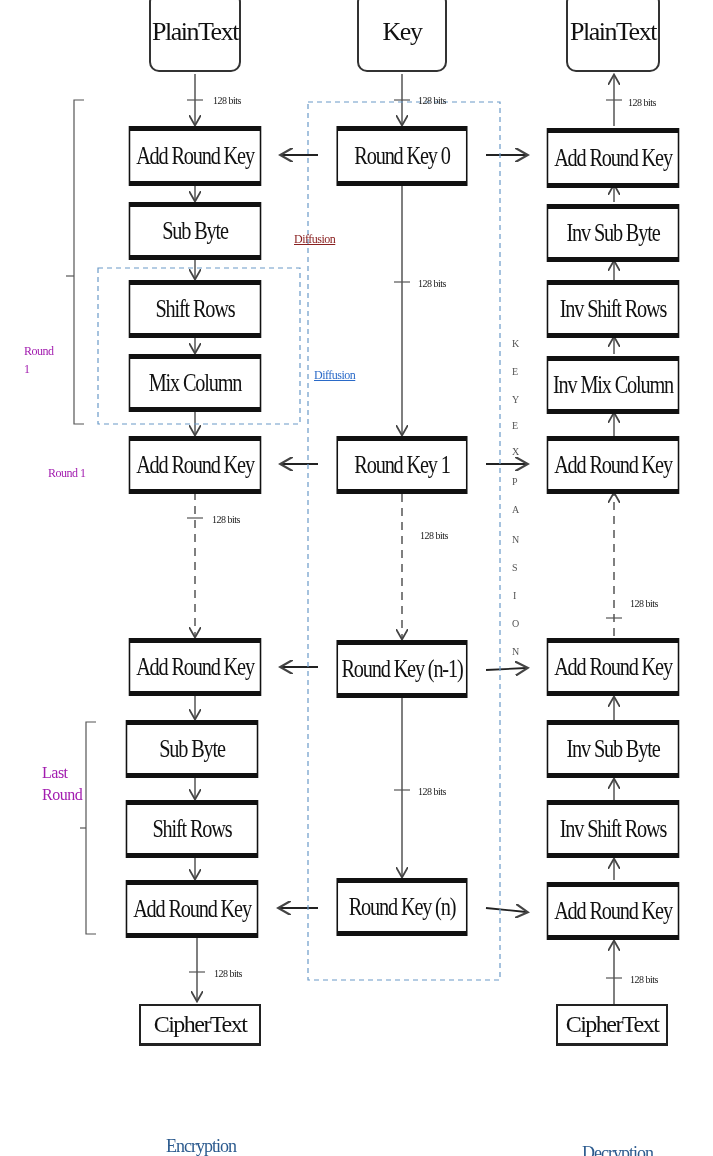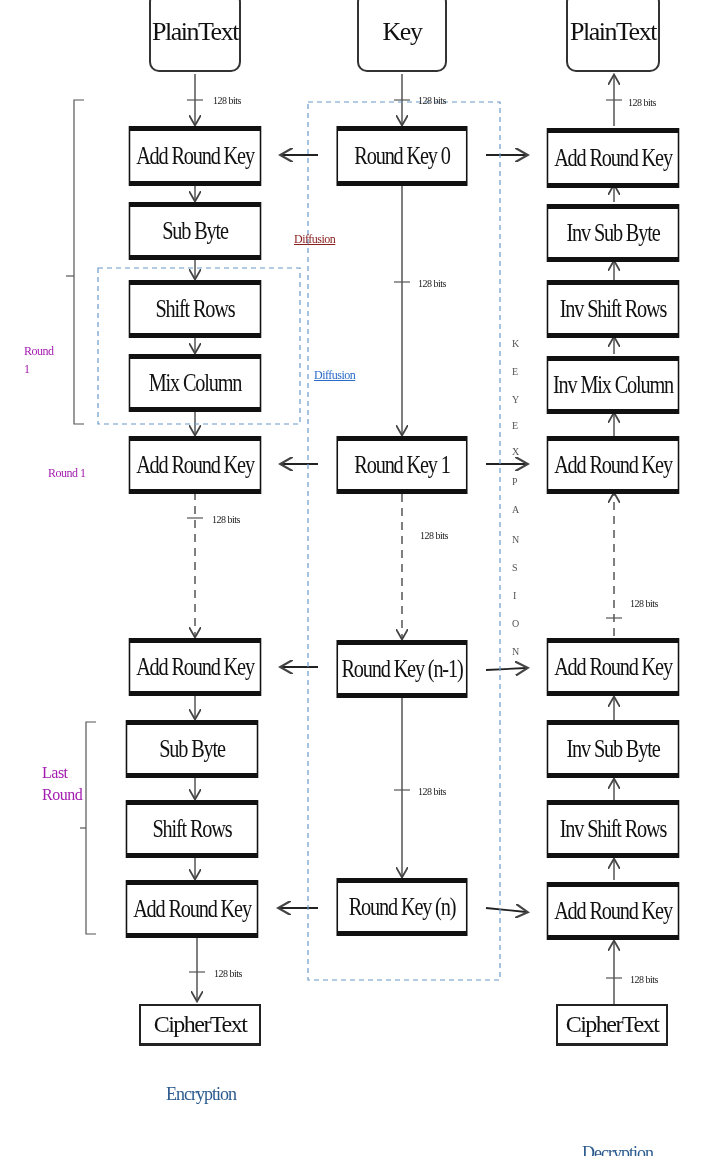--- a/index.html
+++ b/index.html
@@ -204,14 +204,14 @@
 <div class="cbox" style="left:556px; top:1004px; width:112px; height:42px;">
     <span>CipherText</span>
   </div>
 
 <span class="lbl confusion" style="left:294px; top:232px;">Diffusion</span>
 <span class="lbl diffusion" style="left:314px; top:368px;">Diffusion</span>
 <span class="lbl red" style="left:24px; top:342px; width:30px; white-space:normal; font-size:12px; line-height:18px;">Round 1</span>
 <span class="lbl red" style="left:48px; top:466px; font-size:12px;">Round 1</span>
 <span class="lbl red" style="left:42px; top:762px; width:30px; white-space:normal; font-size:16px; line-height:22px;">Last Round</span>
 
-<span class="caption" style="left:166px; top:1084px;">Encryption</span>
+<span class="caption" style="left:166px; top:1136px;">Encryption</span>
 <span class="caption" style="left:582px; top:1143px;">Decryption</span>
 
 </body></html>

